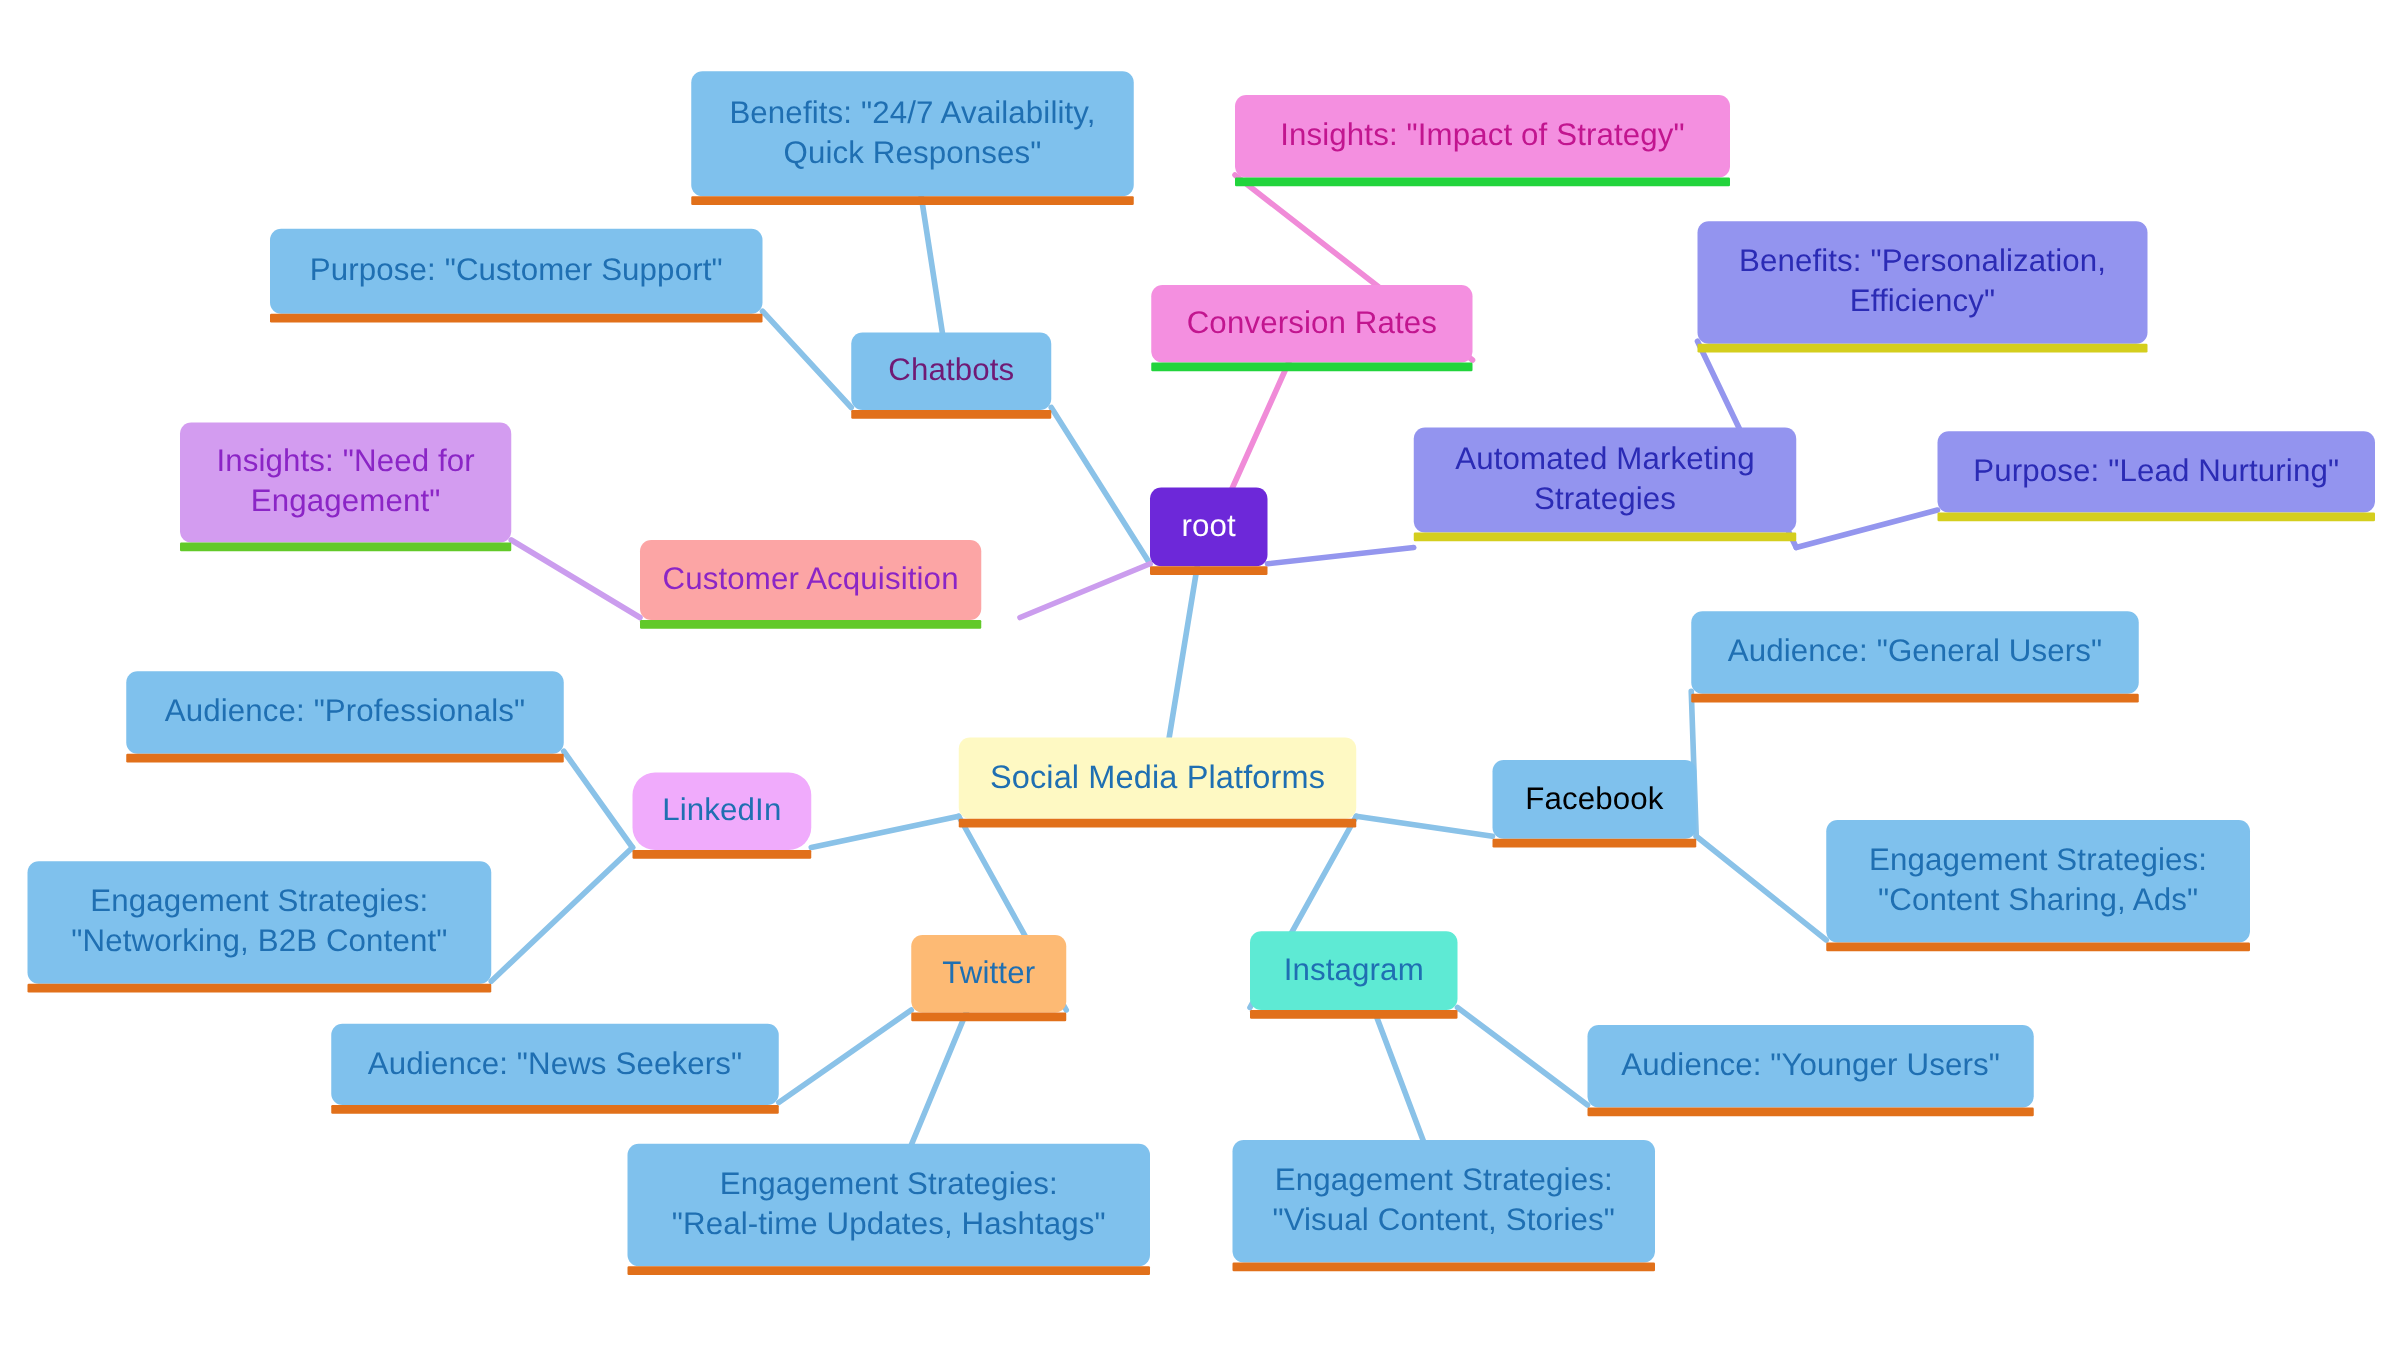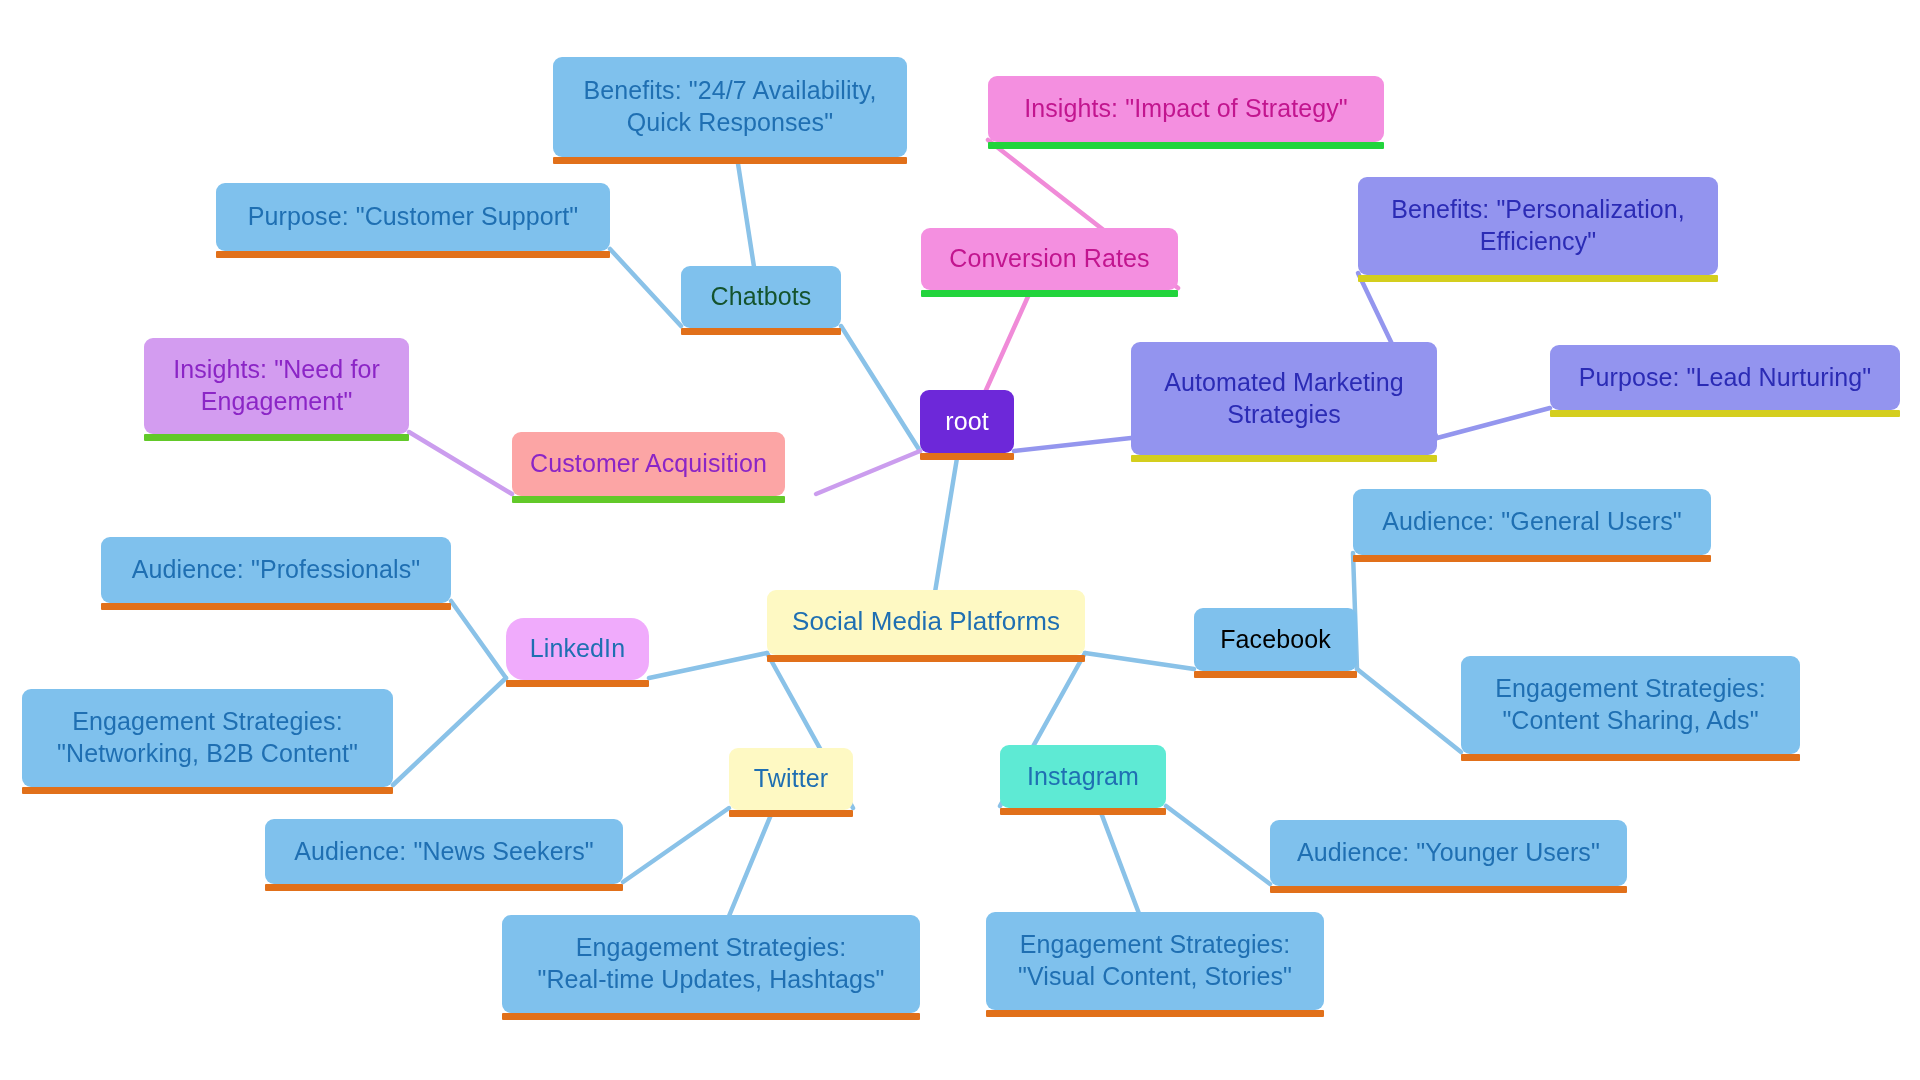--- a/index.html
+++ b/index.html
@@ -71,44 +71,44 @@
       <path d="M 1357 669 L 1461 752" stroke="#8AC2E8" stroke-width="4.5" stroke-linecap="round" fill="none"></path>
       <path d="M 767 653 L 853 808" stroke="#8AC2E8" stroke-width="4.5" stroke-linecap="round" fill="none"></path>
       <path d="M 729 808 L 623 882" stroke="#8AC2E8" stroke-width="4.5" stroke-linecap="round" fill="none"></path>
       <path d="M 773.4 809 L 728.6 917" stroke="#8AC2E8" stroke-width="4.5" stroke-linecap="round" fill="none"></path>
       <path d="M 1085 653 L 1000 806" stroke="#8AC2E8" stroke-width="4.5" stroke-linecap="round" fill="none"></path>
       <path d="M 1166 806 L 1270 884" stroke="#8AC2E8" stroke-width="4.5" stroke-linecap="round" fill="none"></path>
       <path d="M 1098.84 807 L 1139.16 914" stroke="#8AC2E8" stroke-width="4.5" stroke-linecap="round" fill="none"></path>
     </svg>
   <div id="nodes-layer">
       <div class="node" style="left: 920px; top: 390px; width: 94px; height: 63px; background: #6d28d9; color: rgb(255, 255, 255); font-size: 25px;">root<span class="node-underline" style="background: rgb(225, 112, 26);"></span></div>
-      <div class="node" style="left: 681px; top: 266px; width: 160px; height: 62px; background: rgb(127, 193, 237); color: #14532d; font-size: 25px;">Chatbots<span class="node-underline" style="background: rgb(225, 112, 26);"></span></div>
+      <div class="node" style="left: 681px; top: 266px; width: 160px; height: 62px; background: rgb(127, 193, 237); color: #701a75; font-size: 25px;">Chatbots<span class="node-underline" style="background: rgb(225, 112, 26);"></span></div>
       <div class="node" style="left: 553px; top: 57px; width: 354px; height: 100px; background: rgb(127, 193, 237); color: rgb(31, 111, 178); font-size: 25px;">Benefits: "24/7 Availability,
 Quick Responses"<span class="node-underline" style="background: rgb(225, 112, 26);"></span></div>
       <div class="node" style="left: 216px; top: 183px; width: 394px; height: 68px; background: rgb(127, 193, 237); color: rgb(31, 111, 178); font-size: 25px;">Purpose: "Customer Support"<span class="node-underline" style="background: rgb(225, 112, 26);"></span></div>
       <div class="node" style="left: 921px; top: 228px; width: 257px; height: 62px; background: rgb(244, 143, 224); color: rgb(194, 21, 143); font-size: 25px;">Conversion Rates<span class="node-underline" style="background: rgb(34, 212, 60);"></span></div>
       <div class="node" style="left: 988px; top: 76px; width: 396px; height: 66px; background: rgb(244, 143, 224); color: rgb(194, 21, 143); font-size: 25px;">Insights: "Impact of Strategy"<span class="node-underline" style="background: rgb(34, 212, 60);"></span></div>
       <div class="node" style="left: 512px; top: 432px; width: 273px; height: 64px; background: #fca5a5; color: rgb(139, 37, 198); font-size: 25px;">Customer Acquisition<span class="node-underline" style="background: rgb(98, 201, 41);"></span></div>
       <div class="node" style="left: 144px; top: 338px; width: 265px; height: 96px; background: rgb(211, 156, 240); color: rgb(139, 37, 198); font-size: 25px;">Insights: "Need for
 Engagement"<span class="node-underline" style="background: rgb(98, 201, 41);"></span></div>
-      <div class="node" style="left: 1131px; top: 342px; width: 306px; height: 113px; background: rgb(147, 148, 239); color: rgb(43, 43, 181); font-size: 25px;">Automated Marketing
+      <div class="node" style="left: 1131px; top: 342px; width: 306px; height: 84px; background: rgb(147, 148, 239); color: rgb(43, 43, 181); font-size: 25px;">Automated Marketing
 Strategies<span class="node-underline" style="background: rgb(212, 206, 30);"></span></div>
       <div class="node" style="left: 1358px; top: 177px; width: 360px; height: 98px; background: rgb(147, 148, 239); color: rgb(43, 43, 181); font-size: 25px;">Benefits: "Personalization,
 Efficiency"<span class="node-underline" style="background: rgb(212, 206, 30);"></span></div>
       <div class="node" style="left: 1550px; top: 345px; width: 350px; height: 65px; background: rgb(147, 148, 239); color: rgb(43, 43, 181); font-size: 25px;">Purpose: "Lead Nurturing"<span class="node-underline" style="background: rgb(212, 206, 30);"></span></div>
       <div class="node" style="left: 767px; top: 590px; width: 318px; height: 65px; background: #fef9c3; color: rgb(31, 111, 178); font-size: 26px;">Social Media Platforms<span class="node-underline" style="background: rgb(225, 112, 26);"></span></div>
       <div class="node" style="left: 506px; top: 618px; width: 143px; height: 62px; background: #f0abfc; color: rgb(31, 111, 178); font-size: 25px; border-radius: 18px;">LinkedIn<span class="node-underline" style="background: rgb(225, 112, 26);"></span></div>
       <div class="node" style="left: 101px; top: 537px; width: 350px; height: 66px; background: rgb(127, 193, 237); color: rgb(31, 111, 178); font-size: 25px;">Audience: "Professionals"<span class="node-underline" style="background: rgb(225, 112, 26);"></span></div>
       <div class="node" style="left: 22px; top: 689px; width: 371px; height: 98px; background: rgb(127, 193, 237); color: rgb(31, 111, 178); font-size: 25px;">Engagement Strategies:
 "Networking, B2B Content"<span class="node-underline" style="background: rgb(225, 112, 26);"></span></div>
       <div class="node" style="left: 1194px; top: 608px; width: 163px; height: 63px; background: rgb(127, 193, 237); color: #000000; font-size: 25px;">Facebook<span class="node-underline" style="background: rgb(225, 112, 26);"></span></div>
       <div class="node" style="left: 1353px; top: 489px; width: 358px; height: 66px; background: rgb(127, 193, 237); color: rgb(31, 111, 178); font-size: 25px;">Audience: "General Users"<span class="node-underline" style="background: rgb(225, 112, 26);"></span></div>
       <div class="node" style="left: 1461px; top: 656px; width: 339px; height: 98px; background: rgb(127, 193, 237); color: rgb(31, 111, 178); font-size: 25px;">Engagement Strategies:
 "Content Sharing, Ads"<span class="node-underline" style="background: rgb(225, 112, 26);"></span></div>
-      <div class="node" style="left: 729px; top: 748px; width: 124px; height: 62px; background: #fef9c3; color: rgb(31, 111, 178); font-size: 25px;">Twitter<span class="node-underline" style="background: rgb(225, 112, 26);"></span></div>
+      <div class="node" style="left: 729px; top: 748px; width: 124px; height: 62px; background: #fdba74; color: rgb(31, 111, 178); font-size: 25px;">Twitter<span class="node-underline" style="background: rgb(225, 112, 26);"></span></div>
       <div class="node" style="left: 265px; top: 819px; width: 358px; height: 65px; background: rgb(127, 193, 237); color: rgb(31, 111, 178); font-size: 25px;">Audience: "News Seekers"<span class="node-underline" style="background: rgb(225, 112, 26);"></span></div>
       <div class="node" style="left: 502px; top: 915px; width: 418px; height: 98px; background: rgb(127, 193, 237); color: rgb(31, 111, 178); font-size: 25px;">Engagement Strategies:
 "Real-time Updates, Hashtags"<span class="node-underline" style="background: rgb(225, 112, 26);"></span></div>
       <div class="node" style="left: 1000px; top: 745px; width: 166px; height: 63px; background: #5eead4; color: rgb(31, 111, 178); font-size: 25px;">Instagram<span class="node-underline" style="background: rgb(225, 112, 26);"></span></div>
       <div class="node" style="left: 1270px; top: 820px; width: 357px; height: 66px; background: rgb(127, 193, 237); color: rgb(31, 111, 178); font-size: 25px;">Audience: "Younger Users"<span class="node-underline" style="background: rgb(225, 112, 26);"></span></div>
       <div class="node" style="left: 986px; top: 912px; width: 338px; height: 98px; background: rgb(127, 193, 237); color: rgb(31, 111, 178); font-size: 25px;">Engagement Strategies:
 "Visual Content, Stories"<span class="node-underline" style="background: rgb(225, 112, 26);"></span></div>
     </div>
 </div>
 

